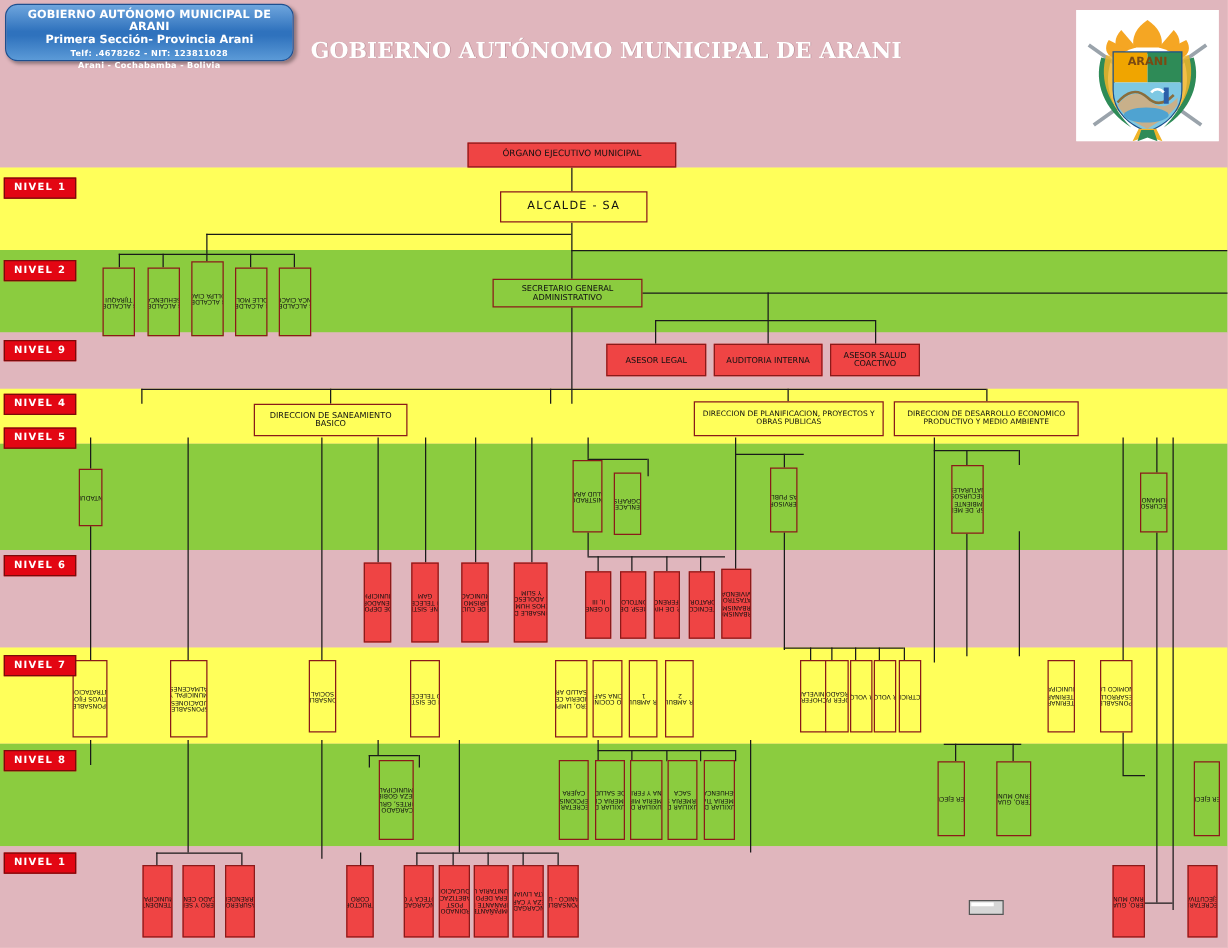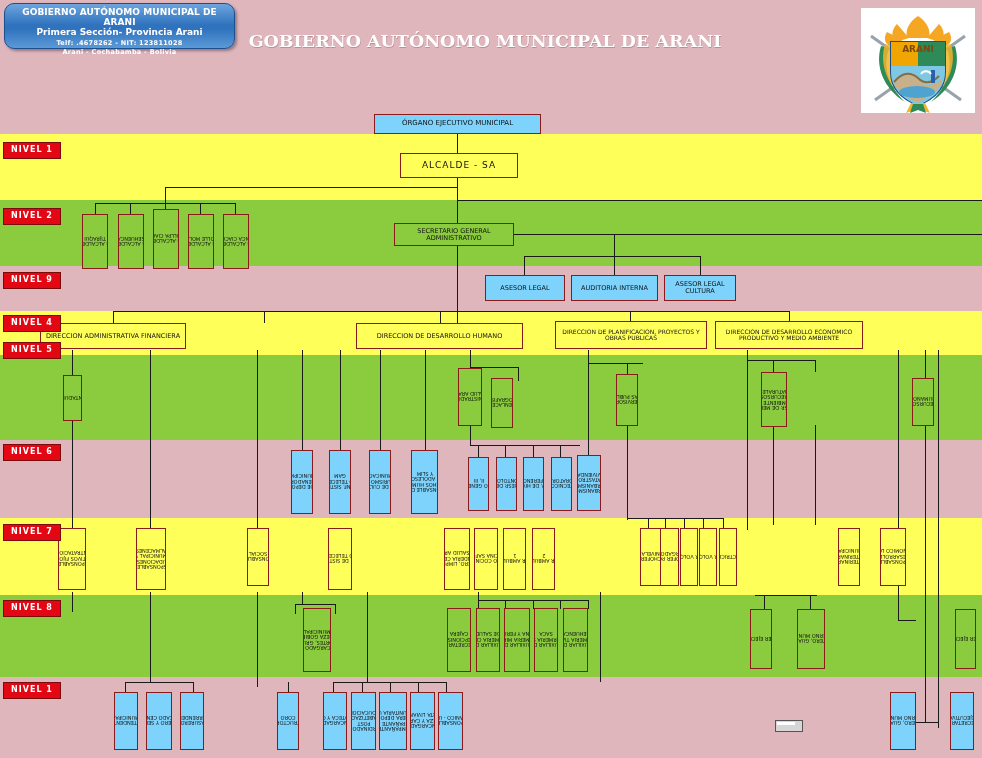--- a/index.html
+++ b/index.html
@@ -58,21 +58,21 @@
   
   .bx{
     position:absolute;border:1px solid #8b1a1a;background:transparent;
     z-index:20;box-sizing:border-box;
     display:flex;align-items:center;justify-content:center;text-align:center;
     color:#111;overflow:hidden;
   }
   .bx span{display:block;width:100%;line-height:1.05;padding:0 1px;}
   .bx.on-yellow{background:#ffff5a;}
   .bx.on-green{background:#8bcc3f;}
-  .bx.on-pink{background:#7dd3fc;}
+  .bx.on-pink{background:#ef4444;}
   .bx.rot span{
     transform:rotate(-90deg);
     white-space:normal;
   }
   .bx.rot{align-items:center;justify-content:center;}
   .rotinner{position:absolute;left:50%;top:50%;transform:translate(-50%,-50%) rotate(-90deg);text-align:center;}
 
   .t5{font-size:5px;}
   .t6{font-size:6px;}
   .t65{font-size:6.5px;}
@@ -294,28 +294,25 @@
     <span>SECRETARIO  GENERAL ADMINISTRATIVO</span>
   </div>
 
   <div class="bx on-pink t65" style="left:485px;top:275px;width:80px;height:26px;">
     <span>ASESOR LEGAL</span>
   </div>
   <div class="bx on-pink t65" style="left:571px;top:275px;width:87px;height:26px;">
     <span>AUDITORIA INTERNA</span>
   </div>
   <div class="bx on-pink t65" style="left:664px;top:275px;width:72px;height:26px;">
-    <span>ASESOR LEGAL CULTURA</span>
-  </div>
-
-  <div class="bx on-yellow t65" style="left:40px;top:323px;width:146px;height:26px;">
-    <span>DIRECCION ADMINISTRATIVA  FINANCIERA</span>
-  </div>
-  <div class="bx on-yellow t65" style="left:356px;top:323px;width:167px;height:26px;">
-    <span>DIRECCION DE DESARROLLO  HUMANO</span>
+    <span>ASESOR SALUD COACTIVO</span>
+  </div>
+
+  <div class="bx on-yellow t65" style="left:203px;top:323px;width:123px;height:26px;">
+    <span>DIRECCION DE SANEAMIENTO BASICO</span>
   </div>
   <div class="bx on-yellow t6" style="left:555px;top:321px;width:152px;height:28px;">
     <span>DIRECCION  DE PLANIFICACION, PROYECTOS  Y OBRAS PUBLICAS</span>
   </div>
   <div class="bx on-yellow t6" style="left:715px;top:321px;width:148px;height:28px;">
     <span>DIRECCION DE DESARROLLO  ECONOMICO PRODUCTIVO  Y MEDIO AMBIENTE</span>
   </div>
 
   <div class="bx on-green rot" style="left:63px;top:375px;width:19px;height:46px;">
     <div class="rotinner t5" style="width:44px;">

